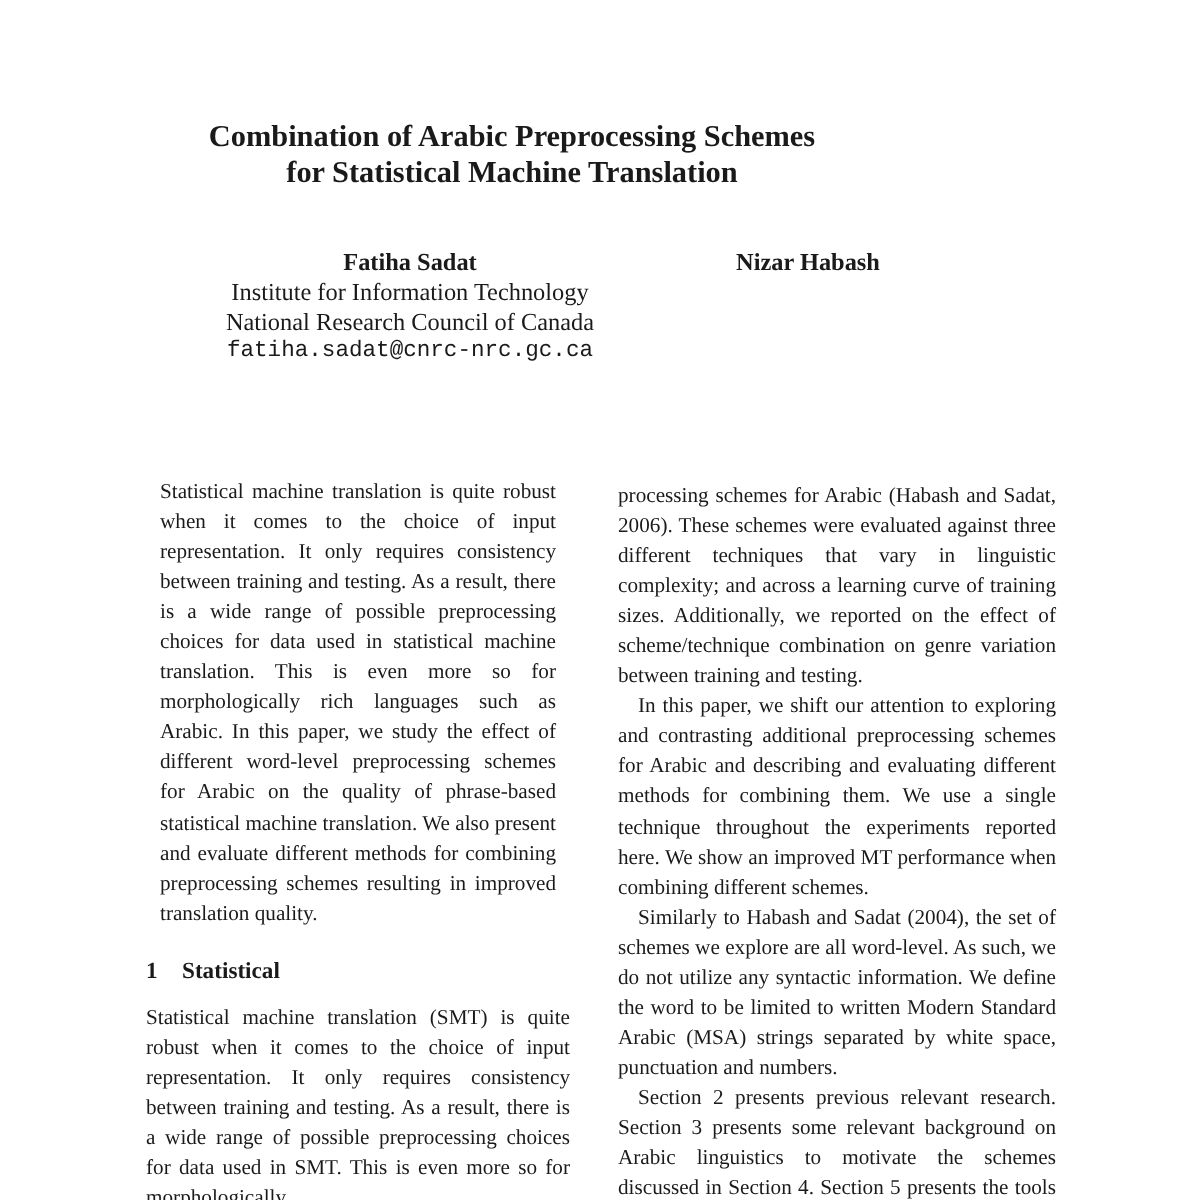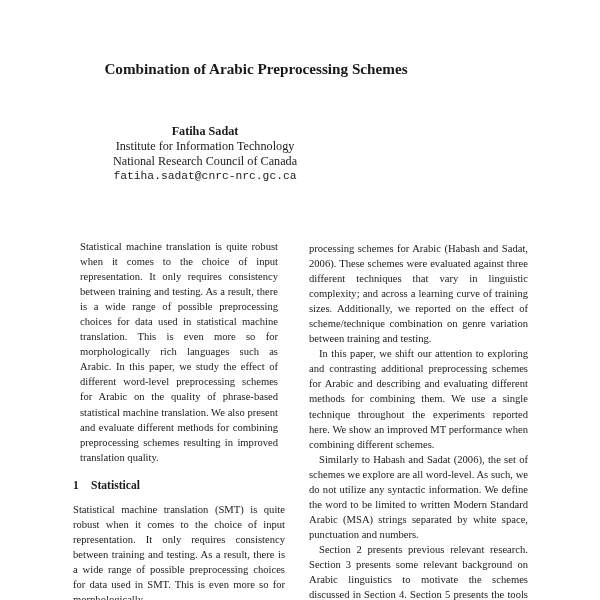--- a/index.html
+++ b/index.html
@@ -19,39 +19,41 @@
   .abs-body { padding: 0 7px; text-align: justify; }
   .sec-head { font-weight: bold; font-size: 11.6px; margin: 13px 0 9px 0; }
   .sec-head .num { display: inline-block; width: 18px; }
   .indent { text-indent: 10px; }
 </style>
 </head>
 <body>
 
 <div class="title">
   <div>Combination of Arabic Preprocessing Schemes</div>
+  <div>for Statistical Machine Translation</div>
 </div>
 
 <div class="authors">
   <div class="author a1">
     <div class="name">Fatiha Sadat</div>
     <div>Institute for Information Technology</div>
     <div>National Research Council of Canada</div>
     <div class="email">fatiha.sadat@cnrc-nrc.gc.ca</div>
   </div>
   <div class="author a2">
+    <div class="name">Nizar Habash</div>
   </div>
 </div>
 
 <div class="col left">
   <p class="abs-body">Statistical machine translation is quite robust when it comes to the choice of input representation. It only requires consistency between training and testing. As a result, there is a wide range of possible preprocessing choices for data used in statistical machine translation. This is even more so for morphologically rich languages such as Arabic. In this paper, we study the effect of different word-level preprocessing schemes for Arabic on the quality of phrase-based statistical machine translation. We also present and evaluate different methods for combining preprocessing schemes resulting in improved translation quality.</p>
   <div class="sec-head">
     <span class="num">1</span><span>Statistical</span>
   </div>
   <p>Statistical machine translation (SMT) is quite robust when it comes to the choice of input representation. It only requires consistency between training and testing. As a result, there is a wide range of possible preprocessing choices for data used in SMT. This is even more so for morphologically</p>
 </div>
 
 <div class="col right">
   <p>processing schemes for Arabic (Habash and Sadat, 2006). These schemes were evaluated against three different techniques that vary in linguistic complexity; and across a learning curve of training sizes. Additionally, we reported on the effect of scheme/technique combination on genre variation between training and testing.</p>
   <p class="indent">In this paper, we shift our attention to exploring and contrasting additional preprocessing schemes for Arabic and describing and evaluating different methods for combining them. We use a single technique throughout the experiments reported here. We show an improved MT performance when combining different schemes.</p>
-  <p class="indent">Similarly to Habash and Sadat (2006), the set of schemes we explore are all word-level. As such, we do not utilize any syntactic information. We define the word to be limited to written Modern Standard Arabic (MSA) strings separated by white space, punctuation and numbers.</p>
+  <p class="indent">Similarly to Habash and Sadat (2004), the set of schemes we explore are all word-level. As such, we do not utilize any syntactic information. We define the word to be limited to written Modern Standard Arabic (MSA) strings separated by white space, punctuation and numbers.</p>
   <p class="indent">Section 2 presents previous relevant research. Section 3 presents some relevant background on Arabic linguistics to motivate the schemes discussed in Section 4. Section 5 presents the tools and data sets used, along with the results of basic scheme experiments. Section 6 presents combination techniques and their results.</p>
 </div>
 
 </body></html>

